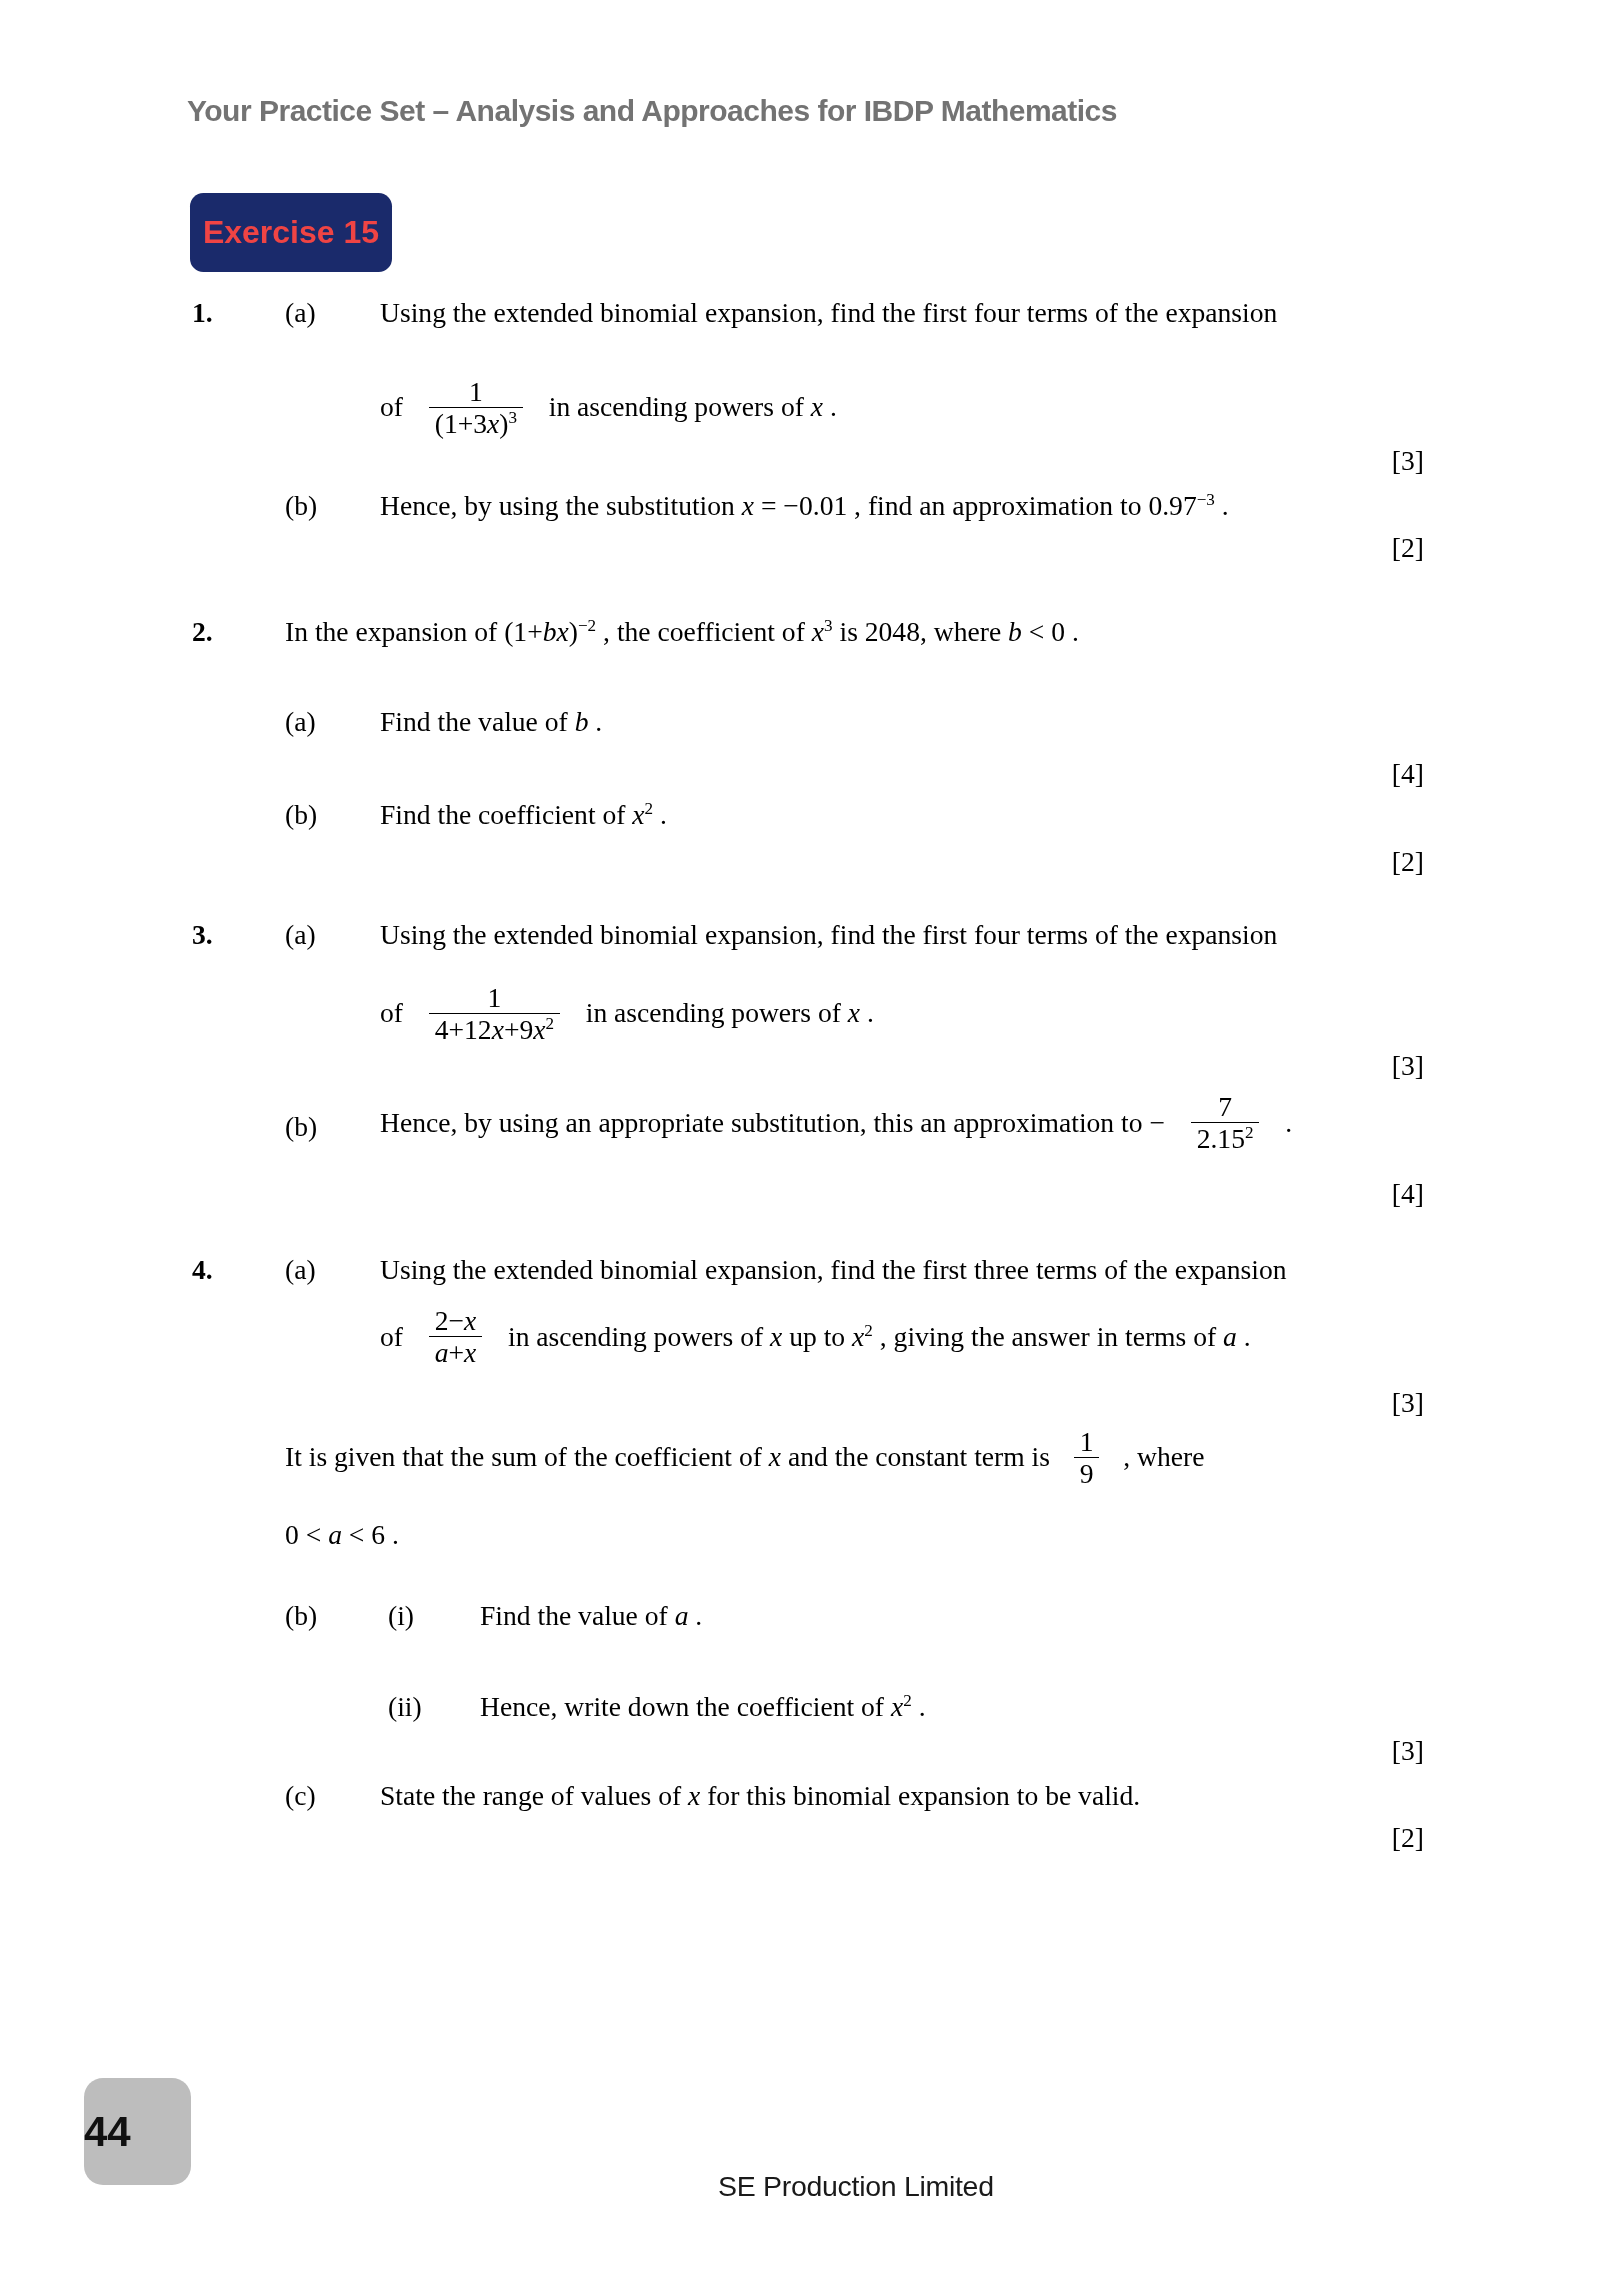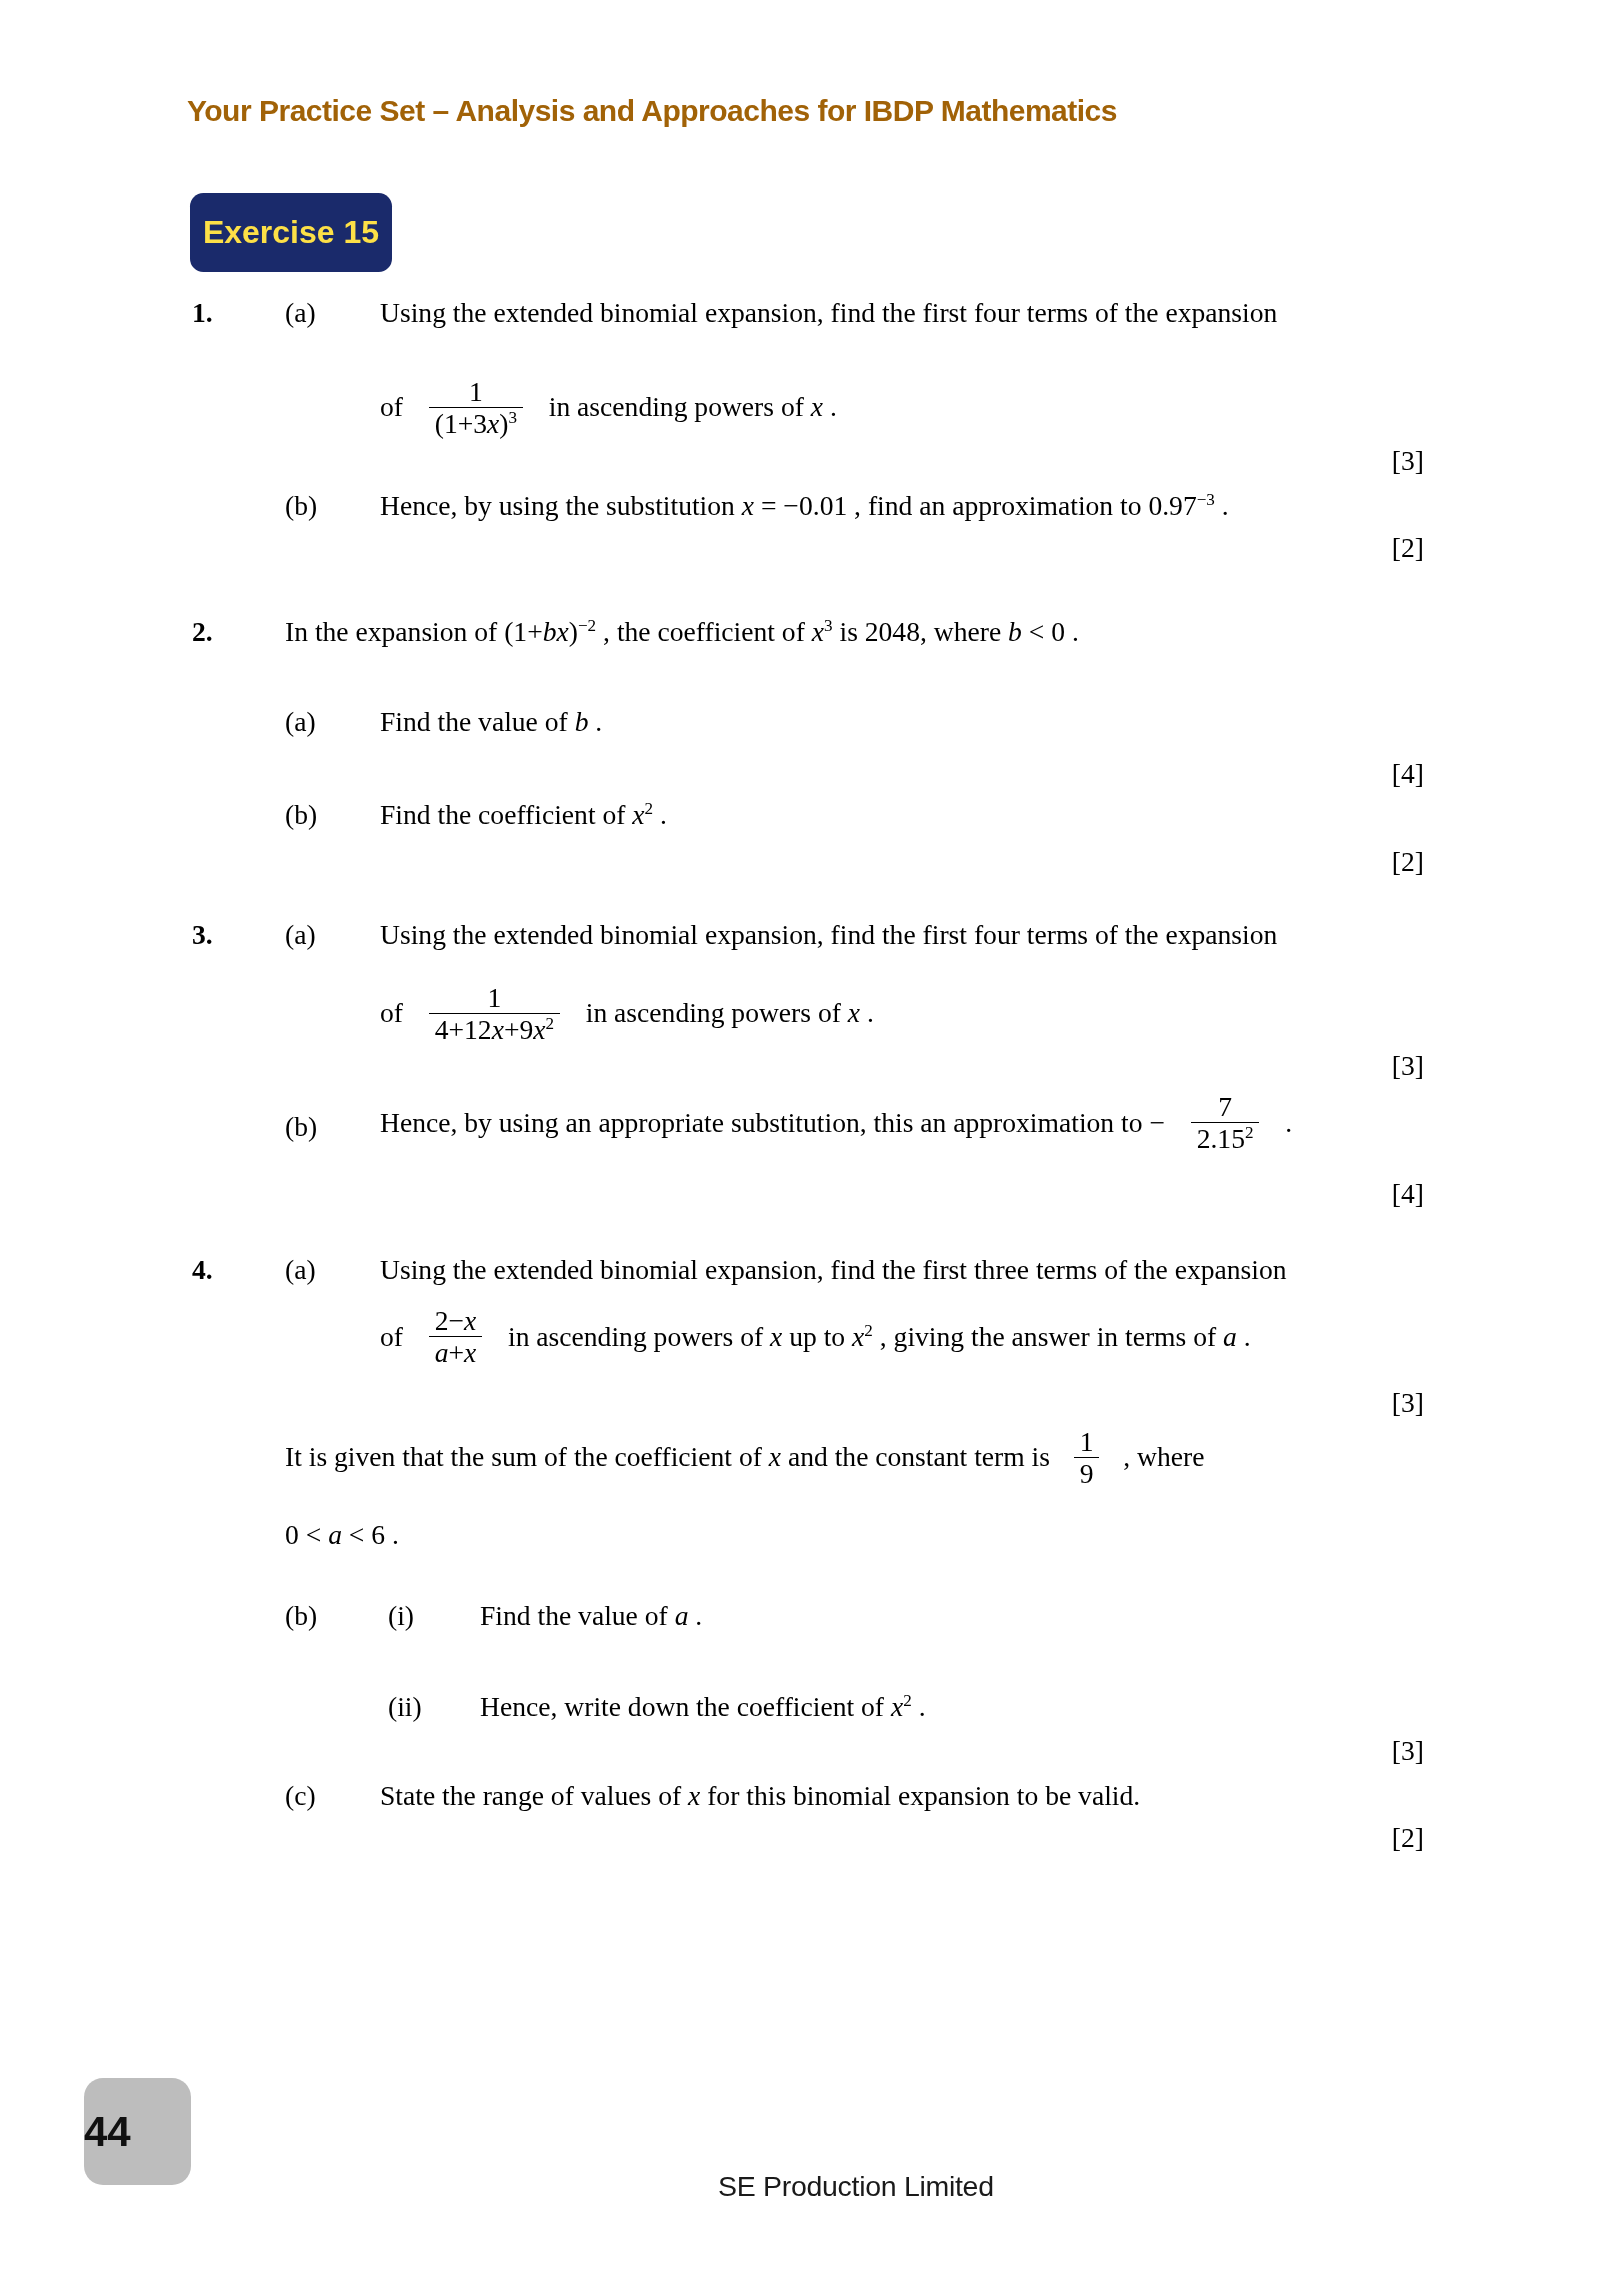--- a/index.html
+++ b/index.html
@@ -29,28 +29,28 @@
     white-space:pre;
   }
   .frac{display:inline-flex;flex-direction:column;align-items:center;text-align:center;line-height:31px;}
   .frac .num{padding:0 5.7px;}
   .frac .den{border-top:1.9px solid #000;padding:0 5.7px;}
   sup{font-size:.62em;line-height:0;vertical-align:super;}
   i{font-style:italic;}
   .header-title{
     position:absolute;left:187px;top:94px;
     font-weight:700;font-size:30px;letter-spacing:-0.5px;
-    color:#a16207;
+    color:#737373;
   }
   .exercise-badge{
     position:absolute;left:190px;top:193px;
     width:202px;height:79px;border-radius:13.3px;
     background:var(--exercise-badge-bg,#1a2a6b);
     display:flex;align-items:center;justify-content:center;
-    color:#fde047;font-weight:700;font-size:32px;
+    color:#ef4444;font-weight:700;font-size:32px;
   }
   .page-badge{
     position:absolute;left:84px;top:2078px;
     width:107px;height:107px;border-radius:19px;
     background:var(--page-badge-bg,#bdbdbd);
     display:flex;align-items:center;justify-content:flex-start;
     color:#111;font-weight:700;font-size:42px;
   }
   .publisher{
     position:absolute;left:691px;top:2170px;

